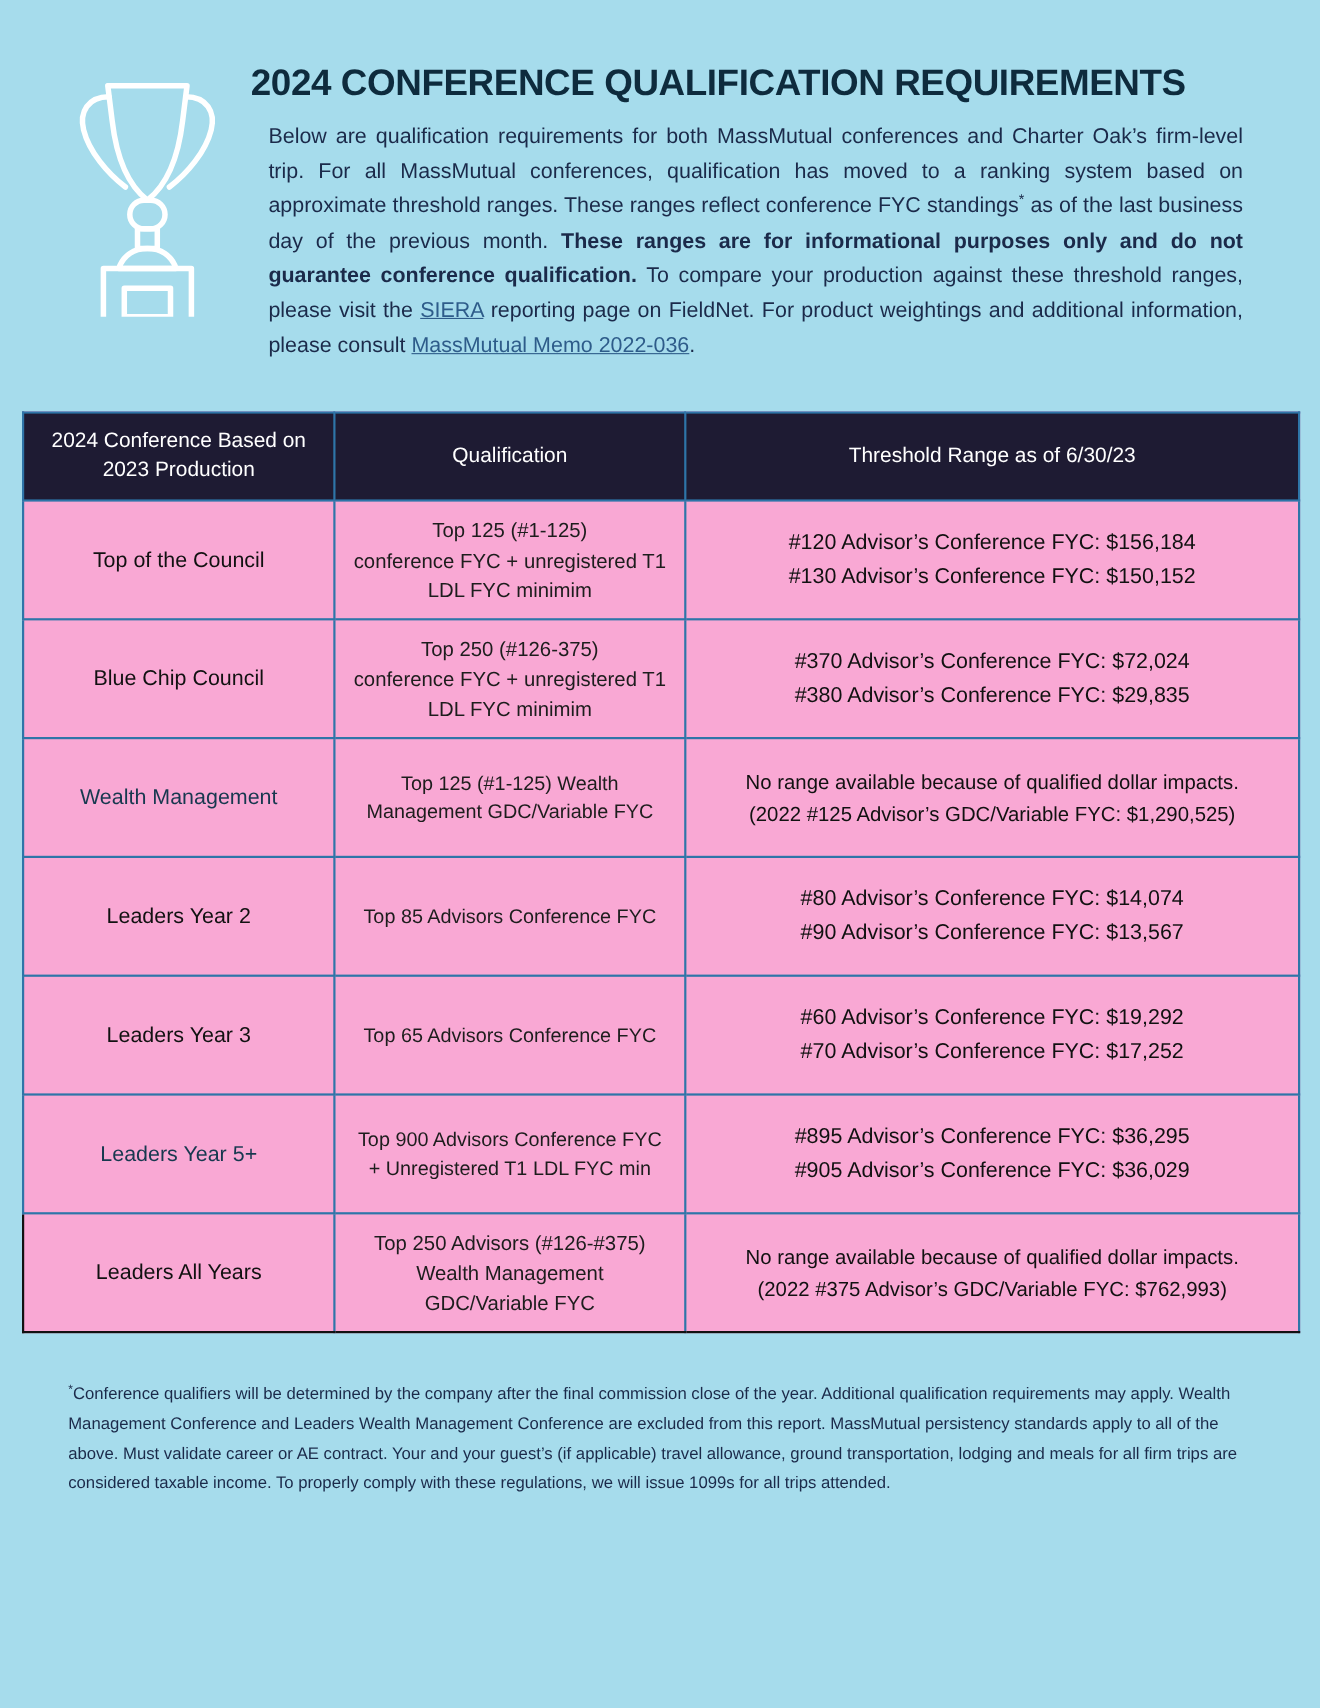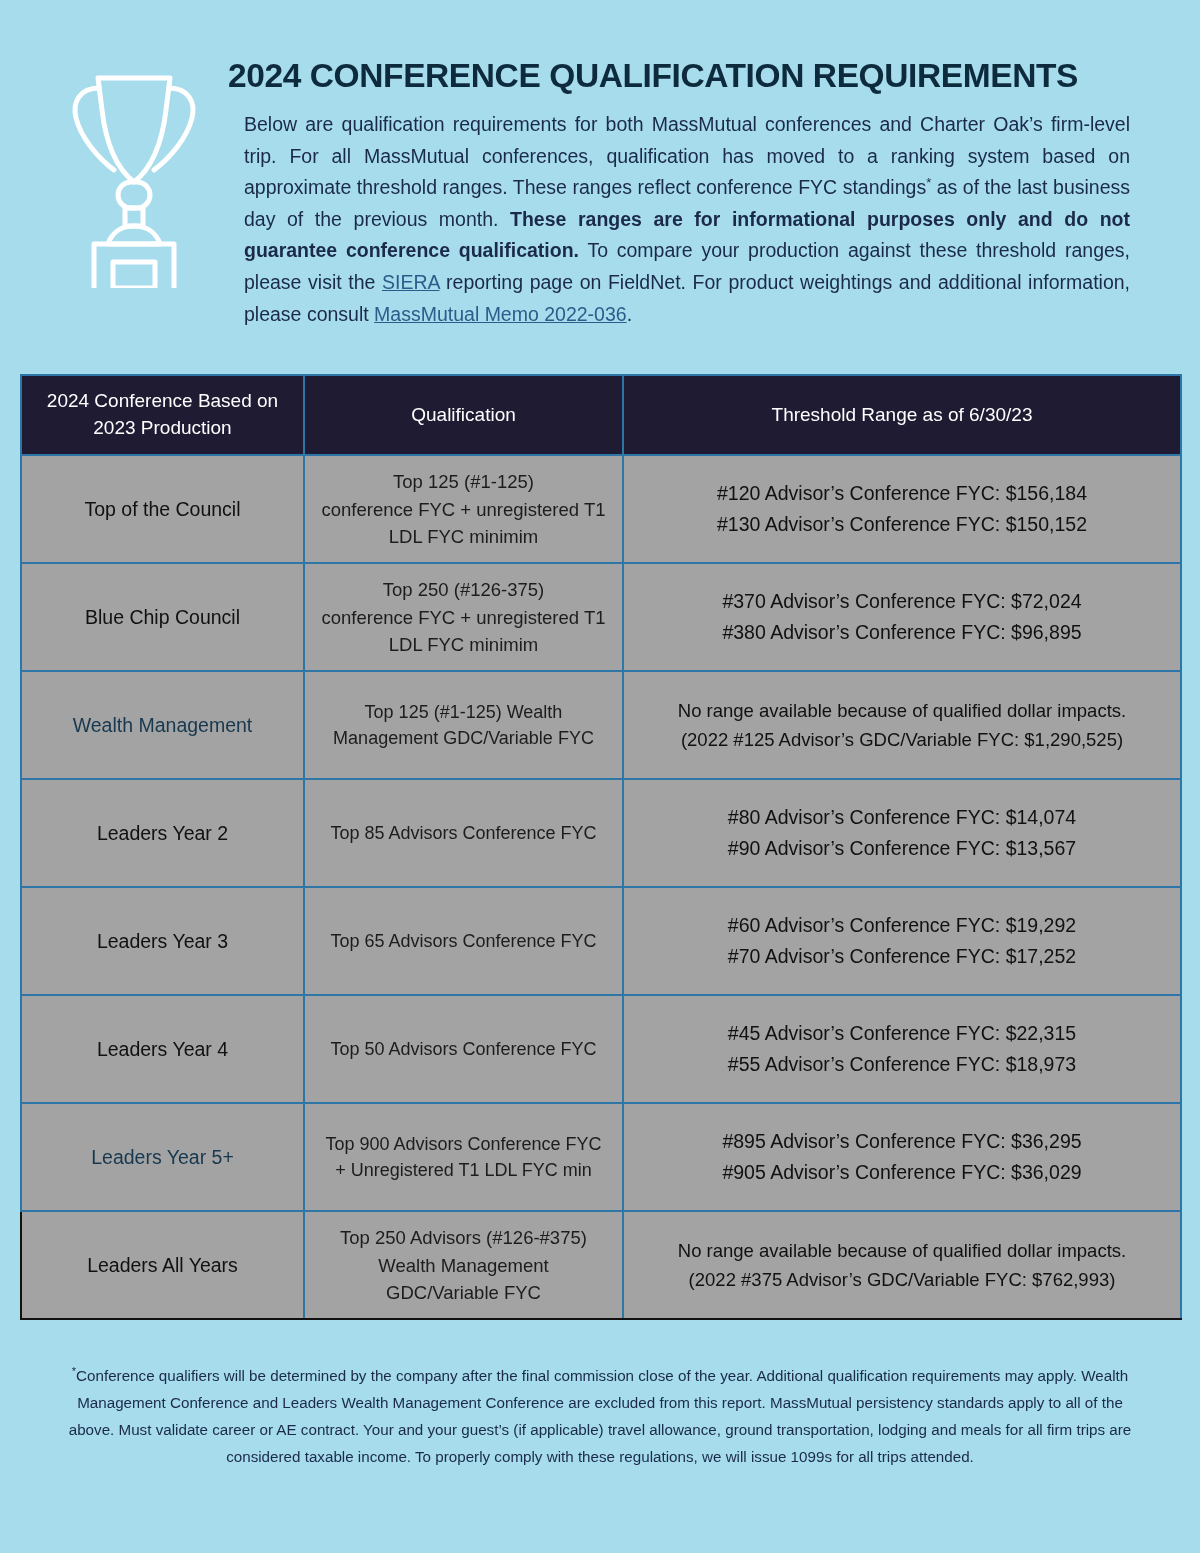--- a/index.html
+++ b/index.html
@@ -68,21 +68,21 @@
 
   
   .table-wrap {
     margin: 28px 20px 0 20px;
     width: 1160px;
   }
   table.qual {
     border-collapse: collapse;
     table-layout: fixed;
     width: 1160px;
-    background: #a3a3a3;
+    background: #f9a8d4;
     border: 2px solid #2e75a8;
   }
   table.qual col.c1 { width: 283px; }
   table.qual col.c2 { width: 319px; }
   table.qual col.c3 { width: 558px; }
 
   table.qual th,
   table.qual td {
     border: 2px solid #2e75a8;
     text-align: center;
@@ -125,21 +125,21 @@
   tbody tr:last-child td:first-child { border-left-color: #111111; }
 
   .ln { display: block; }
 
   
   .footnote {
     margin: 42px 62px 0 62px;
     font-size: 15.2px;
     line-height: 1.78;
     color: #1b2a4a;
-    text-align: center;
+    text-align: left;
   }
   .footnote .star {
     font-size: 11px;
     vertical-align: super;
     line-height: 0;
   }
 </style>
 </head>
 <body>
 
@@ -212,21 +212,21 @@
           </tr>
           <tr>
             <td class="col-name">Blue Chip Council</td>
             <td class="col-qual tight">
               <span class="ln">Top 250 (#126-375)</span>
               <span class="ln">conference FYC + unregistered T1</span>
               <span class="ln">LDL FYC minimim</span>
             </td>
             <td class="col-thresh">
               <span class="ln">#370 Advisor’s Conference FYC: $72,024</span>
-              <span class="ln">#380 Advisor’s Conference FYC: $96,895</span>
+              <span class="ln">#380 Advisor’s Conference FYC: $29,835</span>
             </td>
           </tr>
           <tr>
             <td class="col-name accent">Wealth Management</td>
             <td class="col-qual">
               <span class="ln">Top 125 (#1-125) Wealth</span>
               <span class="ln">Management GDC/Variable FYC</span>
             </td>
             <td class="col-thresh small">
               <span class="ln">No range available because of qualified dollar impacts.</span>
@@ -244,30 +244,20 @@
             </td>
           </tr>
           <tr>
             <td class="col-name">Leaders Year 3</td>
             <td class="col-qual">
               <span class="ln">Top 65 Advisors Conference FYC</span>
             </td>
             <td class="col-thresh">
               <span class="ln">#60 Advisor’s Conference FYC: $19,292</span>
               <span class="ln">#70 Advisor’s Conference FYC: $17,252</span>
-            </td>
-          </tr>
-          <tr>
-            <td class="col-name">Leaders Year 4</td>
-            <td class="col-qual">
-              <span class="ln">Top 50 Advisors Conference FYC</span>
-            </td>
-            <td class="col-thresh">
-              <span class="ln">#45  Advisor’s Conference FYC: $22,315</span>
-              <span class="ln">#55 Advisor’s Conference FYC: $18,973</span>
             </td>
           </tr>
           <tr>
             <td class="col-name accent">Leaders  Year 5+</td>
             <td class="col-qual">
               <span class="ln">Top 900 Advisors Conference FYC</span>
               <span class="ln">+ Unregistered T1 LDL FYC min</span>
             </td>
             <td class="col-thresh">
               <span class="ln">#895 Advisor’s Conference FYC: $36,295</span>

